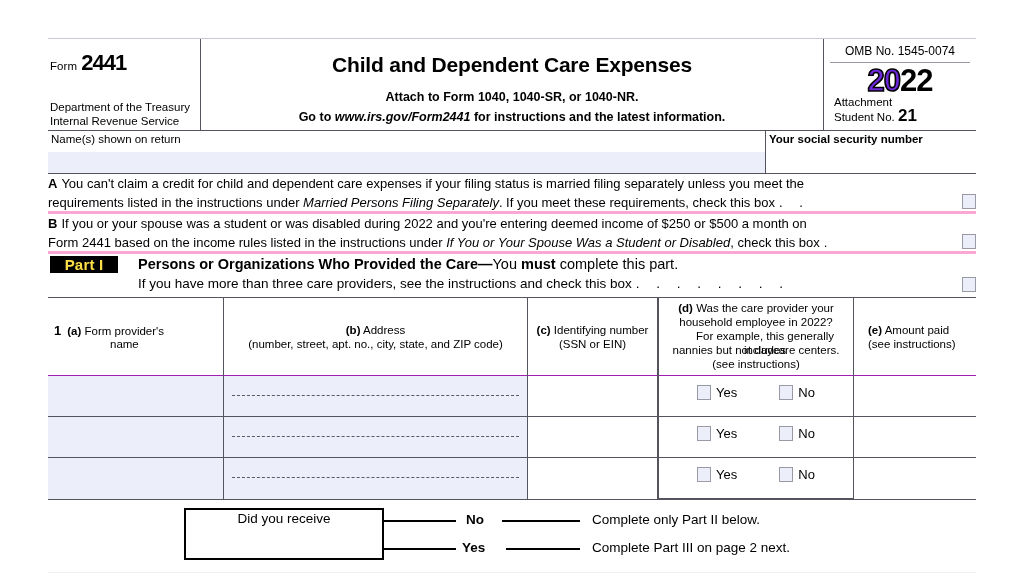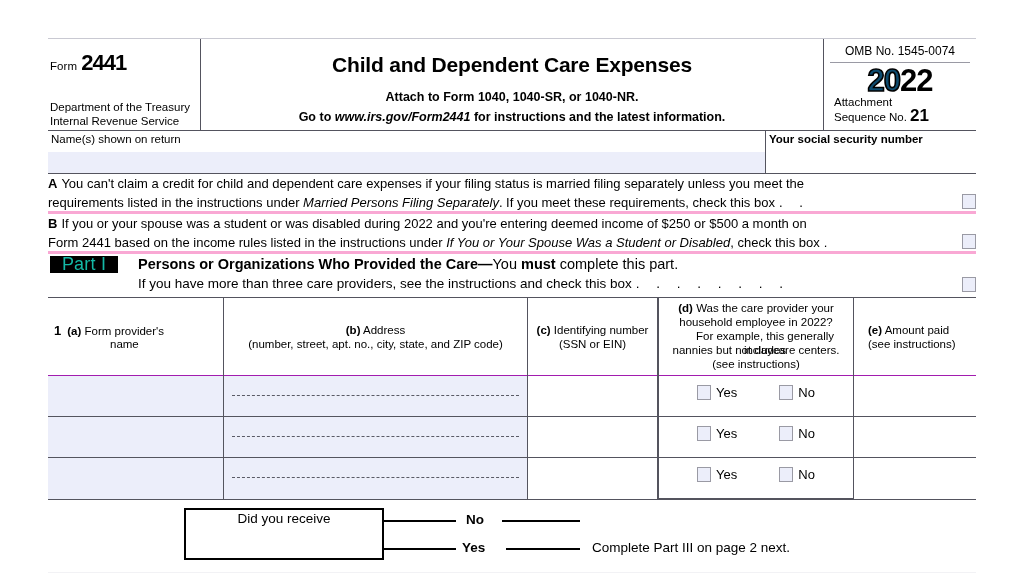--- a/index.html
+++ b/index.html
@@ -32,21 +32,21 @@
   .mh-sub1{position:absolute;top:51px;left:0;right:0;text-align:center;
            font-size:12.5px;font-weight:bold;}
   .mh-sub2{position:absolute;top:71px;left:0;right:0;text-align:center;
            font-size:12.5px;font-weight:bold;}
   .mh-sub2 i{font-style:italic;}
 
   .mh-right{width:152px;position:relative;box-sizing:border-box;text-align:center;}
   .mh-omb{font-size:12px;padding-top:5px;}
   .mh-ombrule{height:1px;background:#9a9aa4;margin:4px 6px 0 6px;}
   .mh-year{font-size:31px;font-weight:bold;letter-spacing:-1px;line-height:1.02;margin-top:2px;}
-  .mh-year .hollow{color:#0c4a6e;-webkit-text-stroke:1.6px #000;}
+  .mh-year .hollow{color:#6d28d9;-webkit-text-stroke:1.6px #000;}
   .mh-attach{font-size:11.5px;line-height:13.5px;text-align:left;padding-left:10px;margin-top:-1px;}
   .mh-attach b{font-size:17px;margin-top:24px;}
 
   
   .namerow{position:absolute;left:48px;top:130px;width:928px;height:44px;
            border-top:1px solid #54545e;border-bottom:1px solid #54545e;
            box-sizing:border-box;display:flex;}
   .nr-name{flex:1;position:relative;box-sizing:border-box;border-right:1px solid #54545e;}
   .nr-ssn{width:210px;position:relative;box-sizing:border-box;}
   .nr-lab{font-size:11.5px;padding:2px 0 0 3px;}
@@ -67,21 +67,21 @@
   }
   .cbox-abs{position:absolute;right:0;top:1px;}
 
   #stmtA{top:174px;height:40px;}
   #stmtB{top:214px;height:40px;}
 
   
   .partbar{position:absolute;left:48px;top:254px;width:928px;height:44px;
            box-sizing:border-box;border-bottom:1px solid #54545e;}
   .part-badge{position:absolute;left:2px;top:2px;width:68px;height:17px;
-              background:#000;color:#14b8a6;font-size:18px;font-weight:normal;
+              background:#000;color:#fde047;font-size:15px;font-weight:bold;
               text-align:center;line-height:17px;letter-spacing:.2px;}
   .part-t1{position:absolute;left:90px;top:2px;font-size:14.5px;font-weight:bold;white-space:nowrap;}
   .part-t1 .reg{font-weight:normal;}
   .part-t2{position:absolute;left:90px;top:22px;right:0;font-size:13.5px;white-space:nowrap;}
   .leader{letter-spacing:6.5px;margin:0 4px;}
 
   
   .ptable{position:absolute;left:48px;top:298px;width:928px;height:202px;
           box-sizing:border-box;display:flex;
           border-bottom:1px solid #54545e;}
@@ -148,21 +148,21 @@
         <span>Go to </span><i>www.irs.gov/Form2441</i><span> for instructions and the latest information.</span>
       </div>
     </div>
 
     <div class="mh-right">
       <div class="mh-omb">OMB No. 1545-0074</div>
       <div class="mh-ombrule"></div>
       <div class="mh-year"><span class="hollow">20</span><span>22</span></div>
       <div class="mh-attach">
         <div>Attachment</div>
-        <div><span>Sequence No.</span> <b>21</b></div>
+        <div><span>Student No.</span> <b>21</b></div>
       </div>
     </div>
   </div>
 
   <div class="namerow">
     <div class="nr-name">
       <div class="nr-lab">Name(s) shown on return</div>
       <div class="nr-blank fill"></div>
     </div>
     <div class="nr-ssn">
@@ -299,20 +299,21 @@
   </div>
 
   <div class="flow">
     <div class="fl-box">
       <div>Did you receive</div>
     </div>
 
     <div class="fl-line" style="left:200px;top:12px;width:72px;"></div>
     <div class="fl-word" style="left:282px;top:4px;">No</div>
     <div class="fl-line" style="left:318px;top:12px;width:78px;"></div>
+    <div class="fl-res" style="left:408px;top:4px;">Complete only Part II below.</div>
 
     <div class="fl-line" style="left:200px;top:40px;width:72px;"></div>
     <div class="fl-word" style="left:278px;top:32px;">Yes</div>
     <div class="fl-line" style="left:322px;top:40px;width:74px;"></div>
     <div class="fl-res" style="left:408px;top:32px;">Complete Part III on page 2 next.</div>
   </div>
 
   <div class="footline"></div>
 </div>
 

